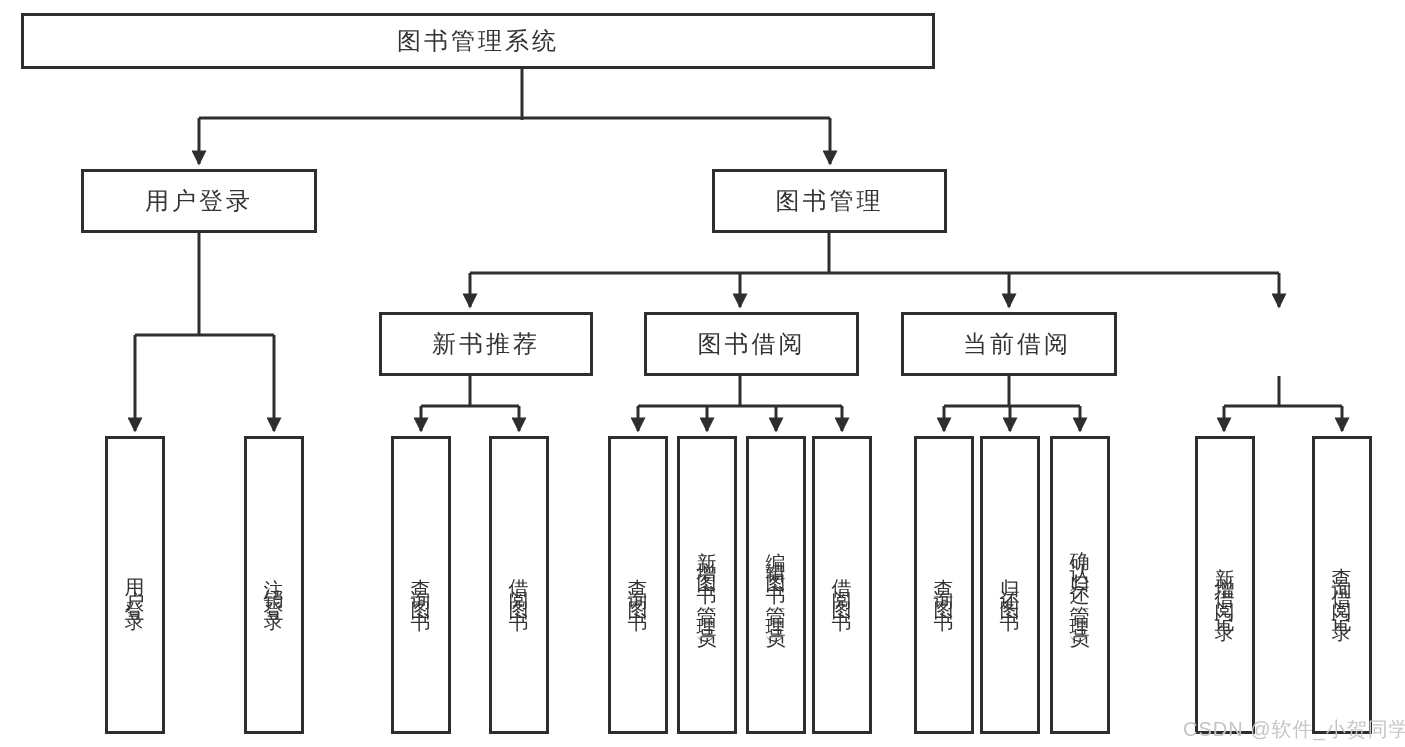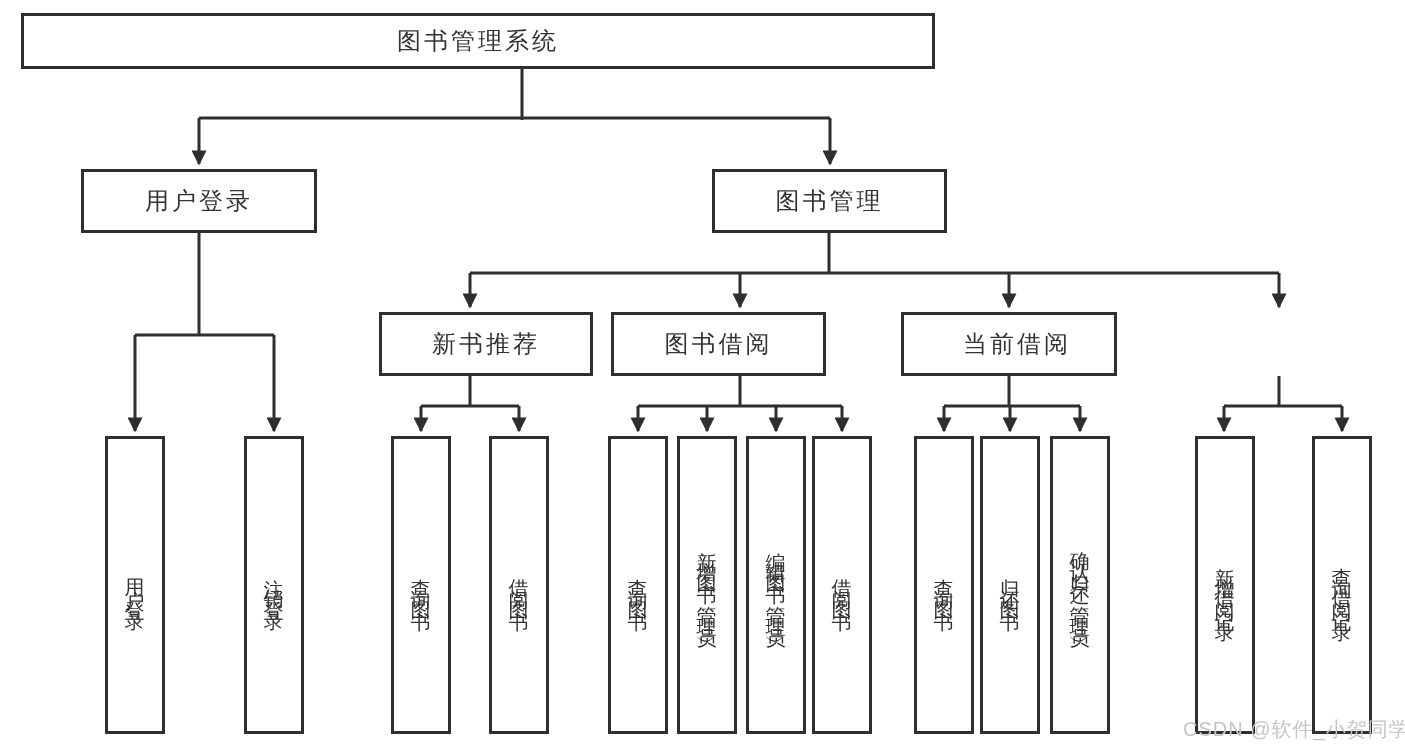--- a/index.html
+++ b/index.html
@@ -103,21 +103,21 @@
       <path d="M1342,406 V431" marker-end="url(#arrow)"></path>
     </g>
   </svg>
 
   <div class="node h-node" style="left:21px; top:13px; width:914px; height:56px;">图书管理系统</div>
 
   <div class="node h-node" style="left:81px; top:169px; width:236px; height:64px;">用户登录</div>
   <div class="node h-node" style="left:712px; top:169px; width:235px; height:64px;font-family:Liberation Serif, serif;">图书管理</div>
 
   <div class="node h-node" style="left:363px; top:312px; width:214px; height:64px;margin-left:16px;">新书推荐</div>
-  <div class="node h-node" style="left:611px; top:312px; width:215px; height:64px;">图书借阅</div>
+  <div class="node h-node" style="left:644px; top:312px; width:215px; height:64px;">图书借阅</div>
   <div class="node h-node" style="left:901px; top:312px; width:216px; height:64px;padding-left:16px;">当前借阅</div>
 
   <div class="node v-node" style="left:105px; top:436px; width:60px; height:298px;">用户登录</div>
   <div class="node v-node" style="left:244px; top:436px; width:60px; height:298px;">注销登录</div>
 
   <div class="node v-node" style="left:391px; top:436px; width:60px; height:298px;">查询图书</div>
   <div class="node v-node" style="left:489px; top:436px; width:60px; height:298px;">借阅图书</div>
 
   <div class="node v-node" style="left:608px; top:436px; width:60px; height:298px;">查询图书</div>
   <div class="node v-node" style="left:677px; top:436px; width:60px; height:298px;">新增图书（管理员）</div>

